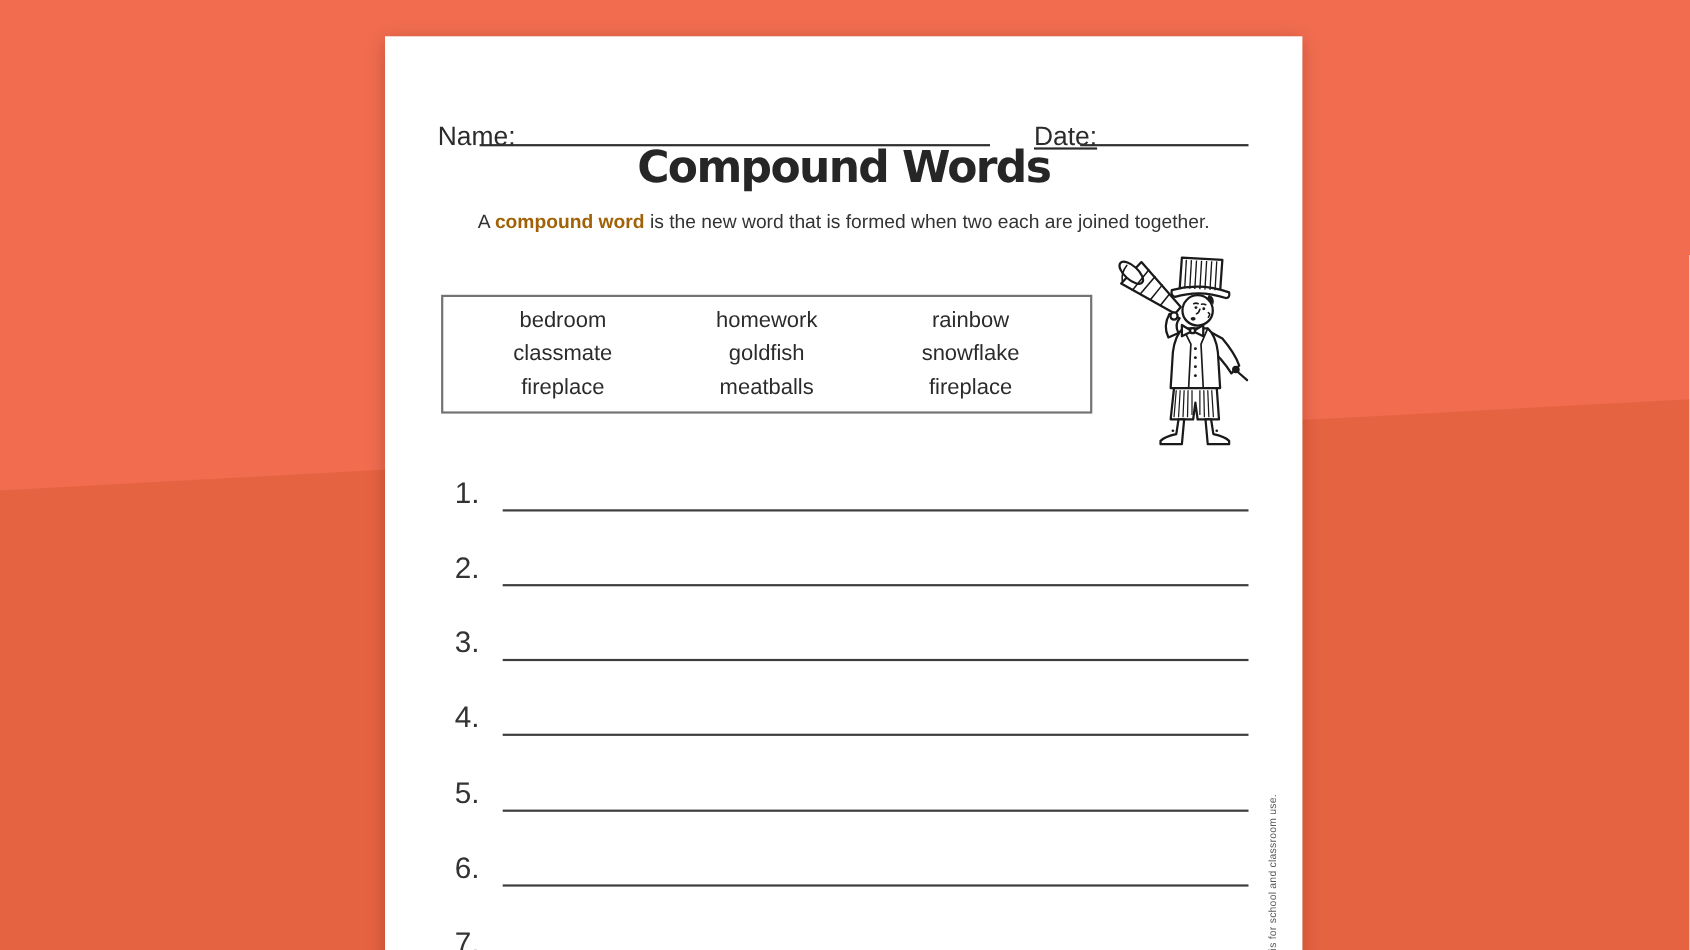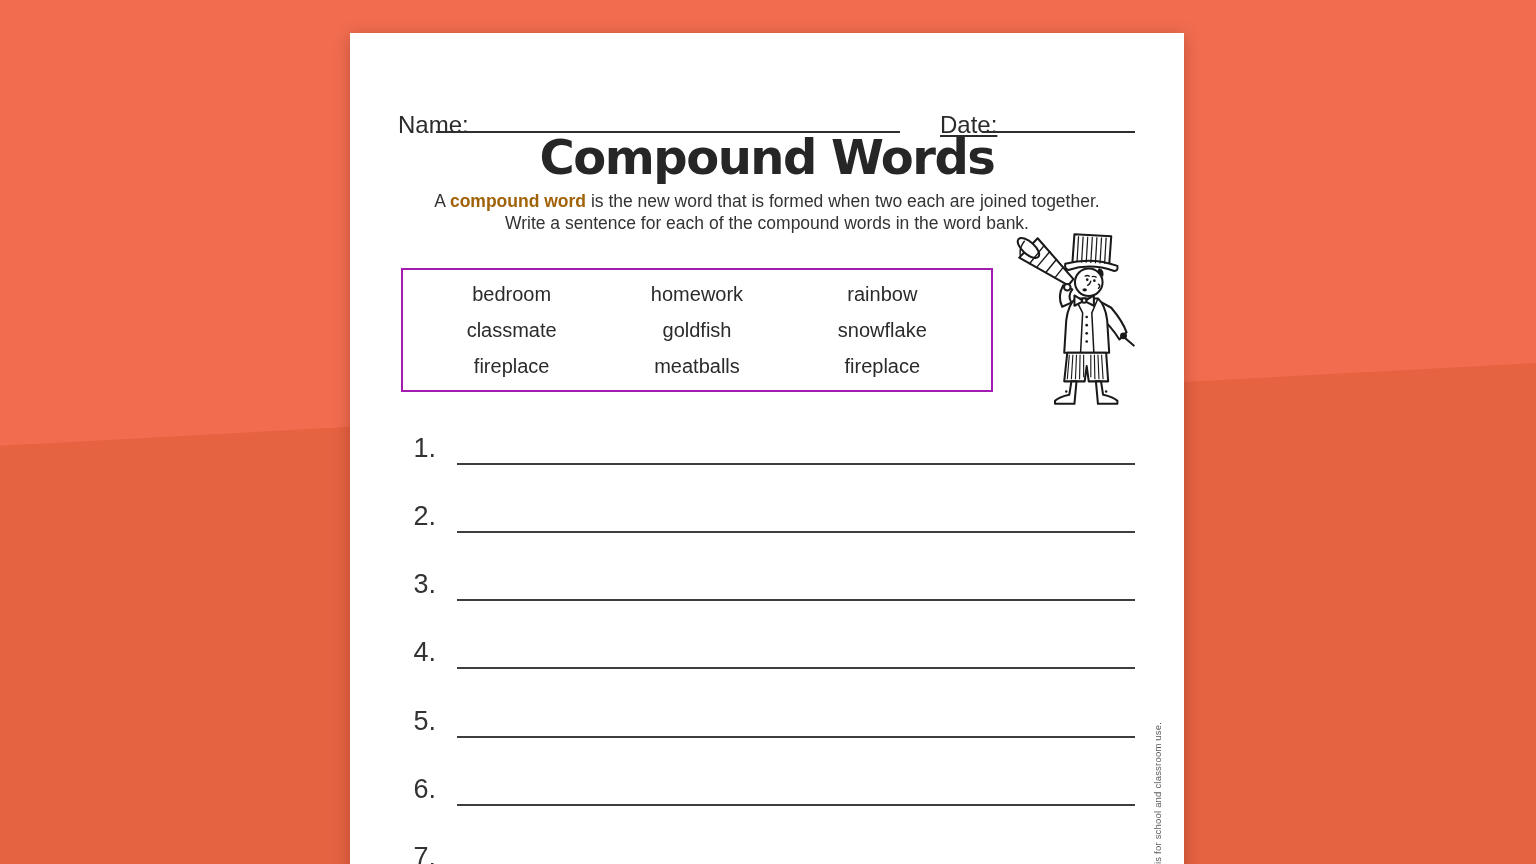--- a/index.html
+++ b/index.html
@@ -12,29 +12,29 @@
   
   .lbl{position:absolute;font-size:24px;color:#2b2b2b;}
   .name-lbl{left:48px;top:78px;}
   .date-lbl{left:590px;top:78px;text-decoration:underline;}
   .blank{position:absolute;height:0;border-bottom:2px solid #2e2e2e;}
   .name-line{left:86px;top:98px;width:464px;}
   .date-line{left:632px;top:98px;width:153px;}
   
   .title{position:absolute;left:0;right:0;top:96px;text-align:center;
     font-family:"DejaVu Sans","Liberation Sans",sans-serif;font-weight:bold;
-    font-size:48px;letter-spacing:-1.5px;color:#262626;}
+    font-size:40px;letter-spacing:-1.5px;color:#262626;}
   
   .instr{position:absolute;left:0;right:0;text-align:center;font-size:17.5px;color:#333;}
   .instr1{top:158px;}
   .instr2{top:180px;}
   .instr b{color:#a16207;}
   
-  .wordbank{position:absolute;left:51px;top:235px;width:592px;height:124px;
-    border:2px solid #a21caf;display:grid;grid-template-columns:1fr 1fr 1fr;
+  .wordbank{position:absolute;left:51px;top:235px;width:592px;height:108px;
+    border:2px solid #737373;display:grid;grid-template-columns:1fr 1fr 1fr;
     grid-template-rows:1fr 1fr 1fr;align-items:center;padding:6px 16px;box-sizing:border-box;}
   .wordbank .word{text-align:center;font-size:20px;color:#2b2b2b;}
   
   .illus{position:absolute;left:658px;top:198px;width:138px;height:176px;}
   
   .ansrow{position:absolute;left:58px;right:49px;height:32px;}
   .ansnum{position:absolute;left:0;top:0;width:28px;text-align:right;
     font-size:27px;color:#333;}
   .ansline{position:absolute;left:49px;right:0;bottom:0;height:0;border-bottom:2px solid #3d3d3d;}
   
@@ -51,21 +51,20 @@
   <div class="paper">
 
     <span class="lbl name-lbl">Name:</span>
     <span class="blank name-line"></span>
     <span class="lbl date-lbl">Date:</span>
     <span class="blank date-line"></span>
 
     <div class="title">Compound Words</div>
 
     <div class="instr instr1"><span>A </span><b>compound word</b><span> is the new word that is formed when two each are joined together.</span></div>
-    <div class="instr instr2">Write a sentence for each of the compound words in the word bank.</div>
 
     <div class="wordbank">
       <div class="word">bedroom</div>
       <div class="word">homework</div>
       <div class="word">rainbow</div>
       <div class="word">classmate</div>
       <div class="word">goldfish</div>
       <div class="word">snowflake</div>
       <div class="word">fireplace</div>
       <div class="word">meatballs</div>

